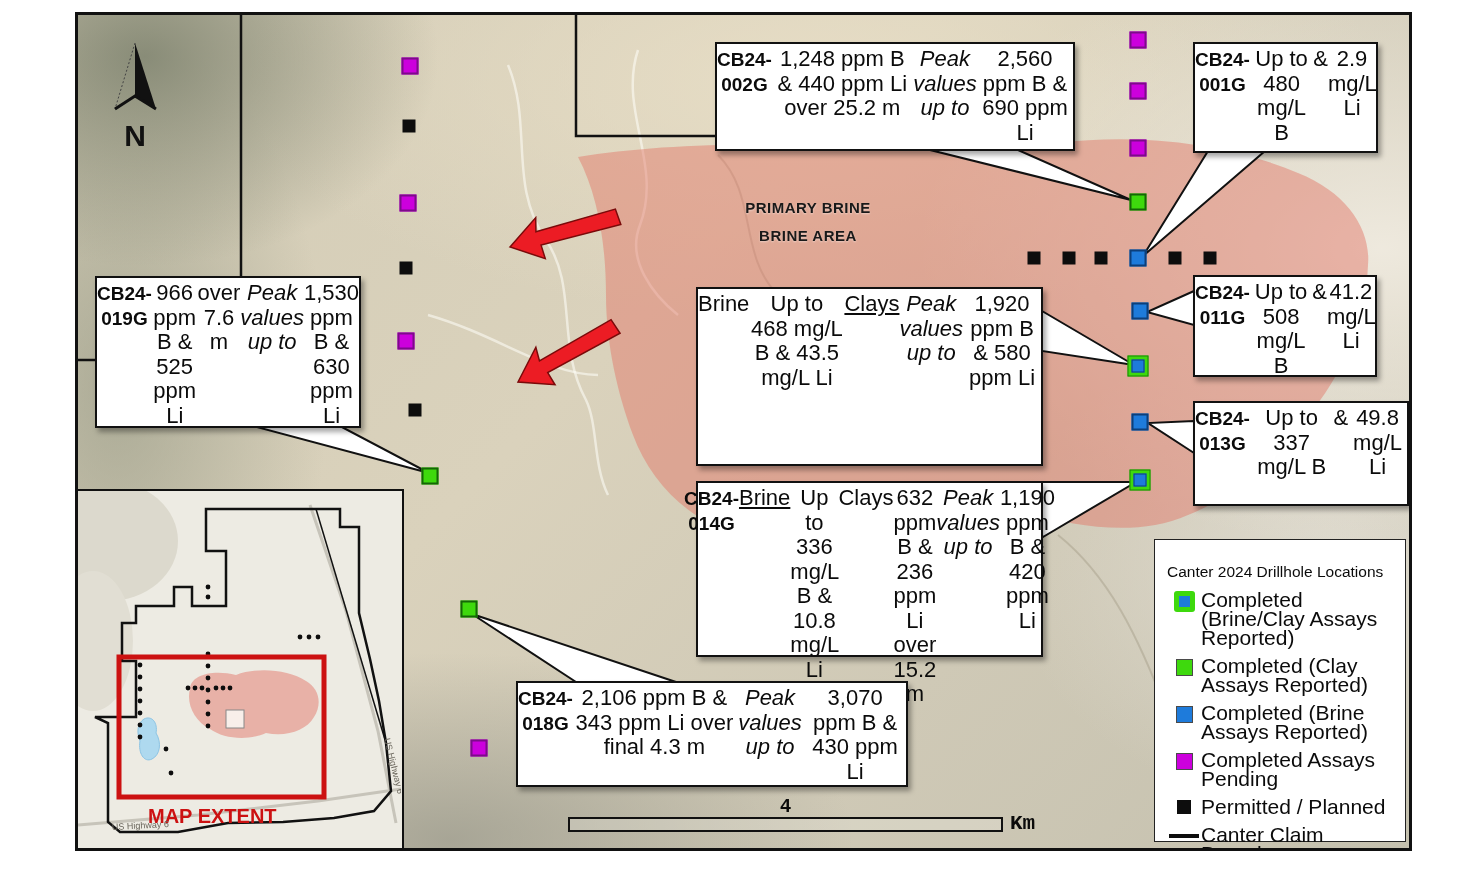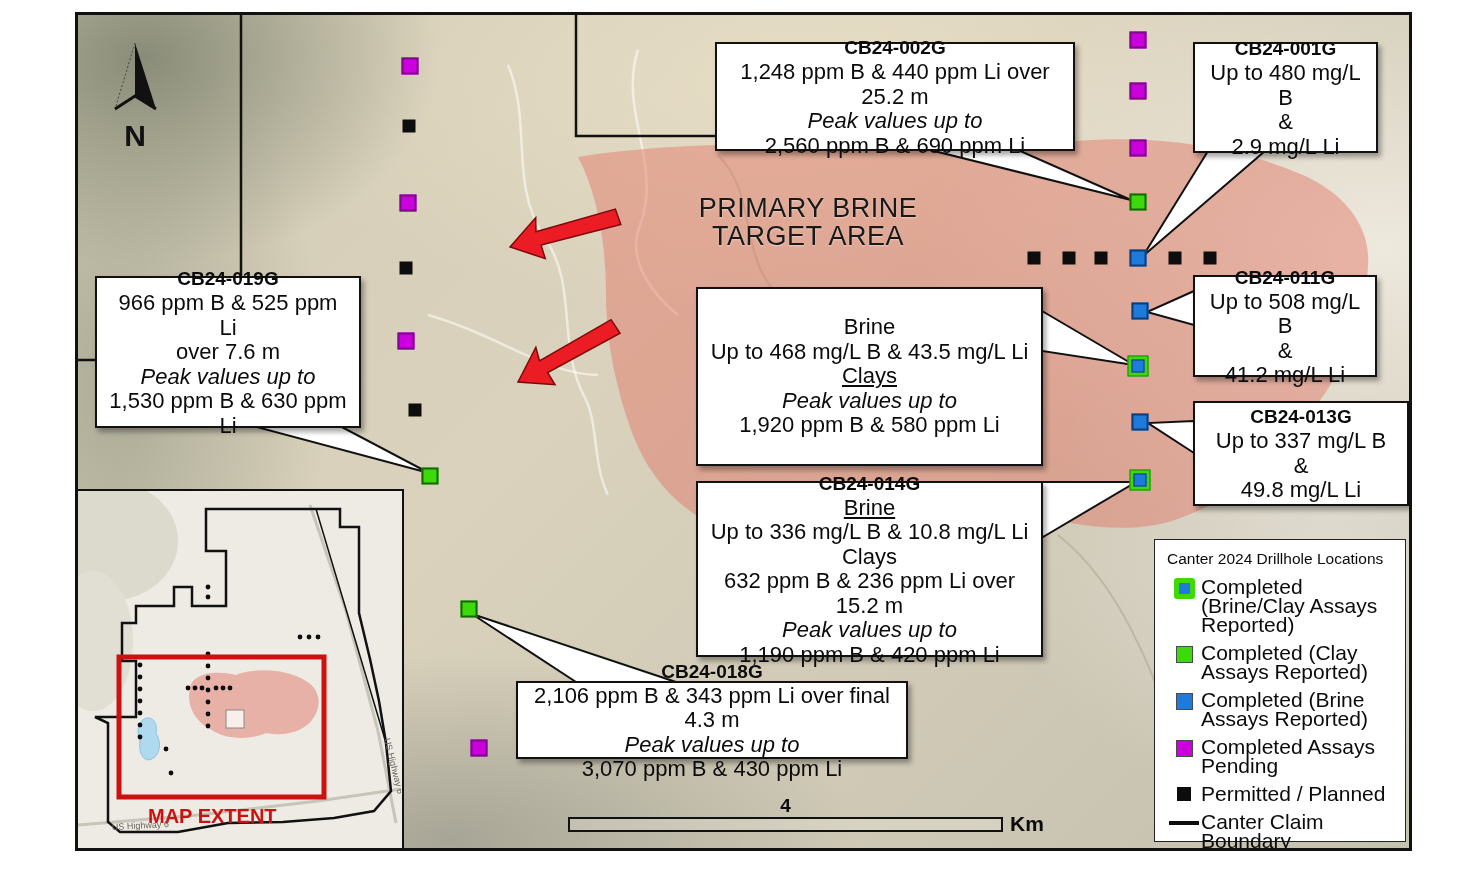--- a/index.html
+++ b/index.html
@@ -22,39 +22,39 @@
   .mk{position:absolute;z-index:6;transform:translate(-50%,-50%);box-sizing:border-box;}
   .mk.black{width:13px;height:13px;background:#0d0d0d;}
   .mk.magenta{width:17px;height:17px;background:#cc00dd;border:2px solid #7c0b8a;}
   .mk.green{width:17px;height:17px;background:#3ed90d;border:2px solid #156607;}
   .mk.blue{width:17px;height:17px;background:#1e7bdb;border:2px solid #0c3f7a;}
   .mk.combo{width:21px;height:21px;background:#3ed90d;border:1px solid #1d8408;
             display:flex;align-items:center;justify-content:center;}
   .mk.combo i{display:block;width:11px;height:11px;background:#1e7bdb;border:1px solid #0c3f7a;}
   
   .callout{position:absolute;z-index:7;background:#fff;border:2.5px solid #111;box-sizing:border-box;
-           display:flex;flex-direction:column;justify-content:center;text-align:center;
-           box-shadow:3px 4px 5px rgba(0,0,0,.35);padding:3px 12px;}
+           display:flex;flex-direction:row;justify-content:center;text-align:center;
+           box-shadow:3px 4px 5px rgba(0,0,0,.35);padding:3px 0;}
   .c-title{font-weight:bold;font-size:19px;line-height:25px;}
   .c-line{font-size:22px;line-height:24.5px;}
   .c-line.italic{font-style:italic;}
   .c-line.under{text-decoration:underline;}
   
   .target-label{position:absolute;left:580px;top:179px;width:300px;z-index:4;text-align:center;
-                font-size:27px;line-height:28px;font-weight:400;color:#191919;letter-spacing:.5px;
+                font-size:15px;line-height:28px;font-weight:700;color:#191919;letter-spacing:.5px;
                 text-shadow:0 1px 2px rgba(255,255,255,.45);}
   
   .scalebar{position:absolute;left:490px;top:780px;z-index:8;}
   .scale-num{position:absolute;left:0;top:0;width:435px;text-align:center;font-size:19px;font-weight:bold;}
   .scale-rect{position:absolute;left:0;top:22px;width:435px;height:15px;border:2px solid #111;
               background:rgba(245,243,235,.25);box-sizing:border-box;}
-  .scale-unit{position:absolute;left:442px;top:17px;font-size:21px;font-weight:bold;}
+  .scale-unit{position:absolute;left:442px;top:17px;font-size:21px;font-weight:bold;font-family:Liberation Mono, monospace;}
   
   .legend{position:absolute;left:1076px;top:524px;width:252px;height:303px;z-index:8;background:#fff;
-          border:1.5px solid #222;box-sizing:border-box;padding:9px 10px 8px 12px;}
+          border:1.5px solid #222;box-sizing:border-box;padding:22px 10px 8px 12px;}
   .legend-title{font-size:15.5px;line-height:19px;margin-bottom:9px;}
   .lg-item{display:flex;align-items:flex-start;margin-bottom:9px;}
   .lg-sw{width:34px;flex:0 0 34px;display:flex;justify-content:center;margin-top:1px;}
   .lg-label{font-size:21px;line-height:19px;}
   .sw-combo{width:21px;height:21px;background:#3ed90d;border-radius:3px;
             display:flex;align-items:center;justify-content:center;}
   .sw-combo i{display:block;width:11px;height:11px;background:#1e7bdb;}
   .sw-sq{width:15px;height:15px;border:1px solid #4a4a4a;box-sizing:content-box;margin-top:2px;}
   .sw-green{background:#3ed90d;} .sw-blue{background:#1e7bdb;} .sw-magenta{background:#cc00dd;}
   .sw-black{width:14px;height:14px;background:#0d0d0d;margin-top:2px;}
@@ -113,21 +113,21 @@
 
   <svg style="position:absolute;left:20px;top:16px;z-index:4;" width="90" height="130" viewBox="0 0 90 130">
     <path d="M37,12 L58,78 L37,65 Z" fill="#111"></path>
     <path d="M37,12 L17,78 L37,65" fill="none" stroke="#444" stroke-width="1" stroke-dasharray="2,2"></path>
     <path d="M17,78 L37,65 L58,78" fill="none" stroke="#111" stroke-width="3"></path>
     <text x="37" y="115" text-anchor="middle" font-size="30" font-weight="bold" fill="#111">N</text>
   </svg>
 
   <div class="target-label">
     <div>PRIMARY BRINE</div>
-    <div>TARGET AREA</div>
+    <div>BRINE AREA</div>
   </div>
 
   <div class="mk magenta" style="left:332px;top:51px"></div>
   <div class="mk black" style="left:331px;top:111px"></div>
   <div class="mk magenta" style="left:330px;top:188px"></div>
   <div class="mk black" style="left:328px;top:253px"></div>
   <div class="mk magenta" style="left:328px;top:326px"></div>
   <div class="mk black" style="left:337px;top:395px"></div>
   <div class="mk green" style="left:352px;top:461px"></div>
   <div class="mk green" style="left:391px;top:594px"></div>
@@ -199,21 +199,21 @@
   <div class="callout" style="left:618px;top:466px;width:347px;height:176px">
     <div class="c-title">CB24-014G</div>
     <div class="c-line under">Brine</div>
     <div class="c-line">Up to 336 mg/L B &amp; 10.8 mg/L Li</div>
     <div class="c-line">Clays</div>
     <div class="c-line">632 ppm B &amp; 236 ppm Li over 15.2 m</div>
     <div class="c-line italic">Peak values up to</div>
     <div class="c-line">1,190 ppm B &amp; 420 ppm Li</div>
   </div>
 
-  <div class="callout" style="left:438px;top:666px;width:392px;height:78px">
+  <div class="callout" style="left:438px;top:666px;width:392px;height:106px">
     <div class="c-title">CB24-018G</div>
     <div class="c-line">2,106 ppm B &amp; 343 ppm Li over final 4.3 m</div>
     <div class="c-line italic">Peak values up to</div>
     <div class="c-line">3,070 ppm B &amp; 430 ppm Li</div>
   </div>
 
   <div class="scalebar">
     <div class="scale-num">4</div>
     <div class="scale-rect"></div>
     <div class="scale-unit">Km</div>

